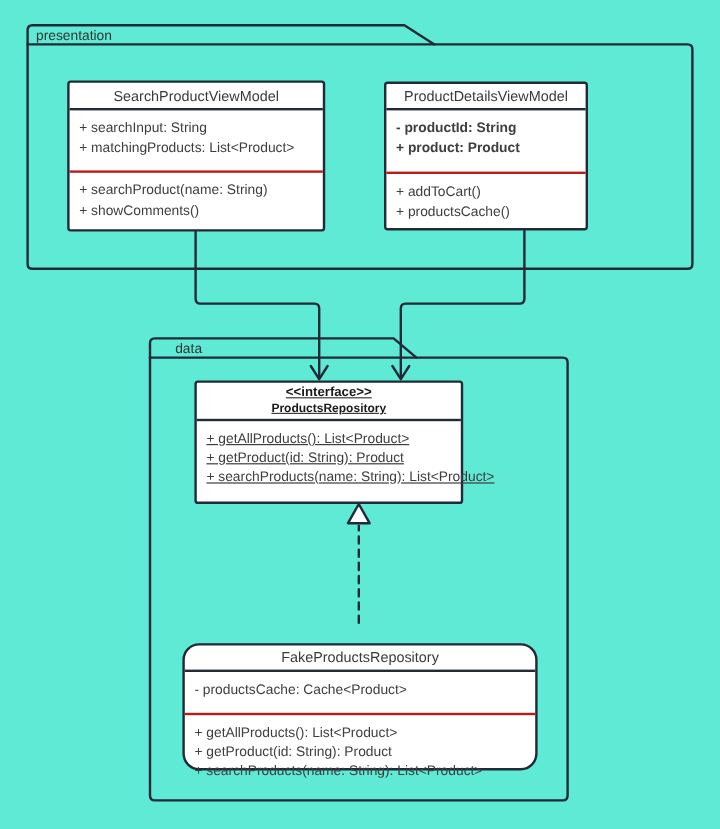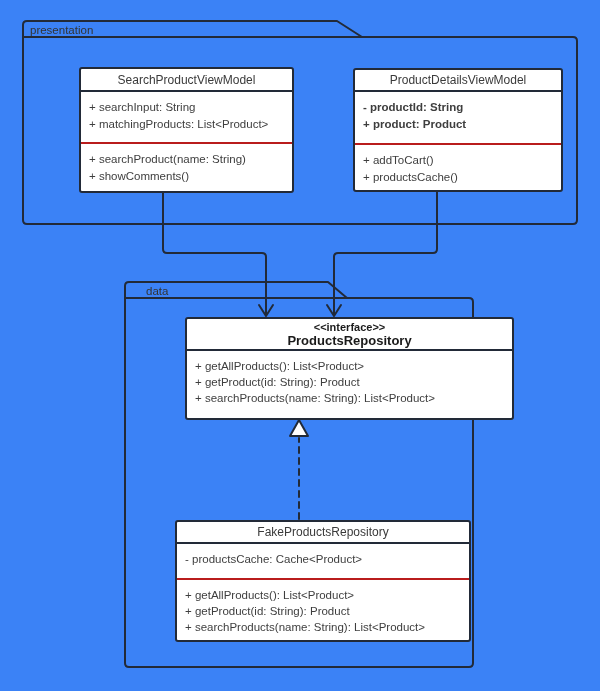--- a/index.html
+++ b/index.html
@@ -1,35 +1,34 @@
 <!DOCTYPE html>
 <html><head>
 <meta charset="utf-8">
 <style>
   html,body{margin:0;padding:0;background:#ffffff;}
   #canvas{
     position:relative;
     width:600px;height:691px;
-    background:#3b82f6;
+    background:#5eead4;
     font-family:"Liberation Sans", sans-serif;
     overflow:hidden;
   }
   #wires{position:absolute;left:0;top:0;z-index:1;}
   .pkg-label{
     position:absolute;z-index:3;
     font-size:11.5px;color:#333333;line-height:14px;
   }
   .uml-class{
     position:absolute;z-index:2;
     box-sizing:border-box;
     background:#ffffff;
     border:2px solid #222a38;
     border-radius:3px;
     color:#3e3e3e;
-    margin-left:23px;
   }
   .uml-title{
     box-sizing:border-box;
     border-bottom:2px solid #222a38;
     display:flex;align-items:center;justify-content:center;
     font-size:12px;color:#3a3a3a;
   }
   .uml-title.iface{
     flex-direction:column;
     font-weight:bold;color:#1a1a1a;
@@ -37,21 +36,21 @@
   }
   .uml-section{
     box-sizing:border-box;
     padding:7px 8px 0 8px;
     font-size:11.5px;line-height:17px;
     white-space:nowrap;
   }
   .uml-section.sep{border-top:2px solid #b91c1c;}
   .uml-section.tight{line-height:16px;}
   .stereotype{font-size:11px;}
-  .iface-name{font-size:13px;}
+  .iface-name{font-size:10px;}
 </style>
 </head>
 <body>
 
 <div id="canvas">
 
   <svg id="wires" width="600" height="691" viewBox="0 0 600 691">
     <g fill="none" stroke="#222a38" stroke-width="2" stroke-linejoin="round" stroke-linecap="round">
 
       <path d="M23,25 Q23,21 27,21 L337,21 L362,37 L573,37 Q577,37 577,41 L577,220 Q577,224 573,224 L27,224 Q23,224 23,220 Z"></path>
@@ -79,45 +78,45 @@
     <div class="uml-section" style="height:50px;border-radius:20px;">
       <div>+ searchInput: String</div>
       <div>+ matchingProducts: List&lt;Product&gt;</div>
     </div>
     <div class="uml-section sep">
       <div>+ searchProduct(name: String)</div>
       <div>+ showComments()</div>
     </div>
   </div>
 
-  <div class="uml-class" style="left:330px;top:68px;width:210px;height:124px;">
+  <div class="uml-class" style="left:320px;top:68px;width:170px;height:124px;">
     <div class="uml-title" style="height:22px;">ProductDetailsViewModel</div>
     <div class="uml-section" style="height:51px;font-weight:bold;">
       <div>- productId: String</div>
       <div>+ product: Product</div>
     </div>
     <div class="uml-section sep">
       <div>+ addToCart()</div>
       <div>+ productsCache()</div>
     </div>
   </div>
 
-  <div class="uml-class" style="left:162px;top:317px;width:329px;height:103px;">
+  <div class="uml-class" style="left:162px;top:317px;width:224px;height:103px;text-decoration:underline;">
     <div class="uml-title iface" style="height:32px;">
       <div class="stereotype">&lt;&lt;interface&gt;&gt;</div>
       <div class="iface-name">ProductsRepository</div>
     </div>
     <div class="uml-section tight">
       <div>+ getAllProducts(): List&lt;Product&gt;</div>
       <div>+ getProduct(id: String): Product</div>
       <div>+ searchProducts(name: String): List&lt;Product&gt;</div>
     </div>
   </div>
 
-  <div class="uml-class" style="left:152px;top:520px;width:296px;height:122px;">
+  <div class="uml-class" style="left:152px;top:536px;width:296px;height:106px;border-radius:14px;">
     <div class="uml-title" style="height:22px;">FakeProductsRepository</div>
     <div class="uml-section" style="height:34px;">
       <div>- productsCache: Cache&lt;Product&gt;</div>
     </div>
     <div class="uml-section sep tight">
       <div>+ getAllProducts(): List&lt;Product&gt;</div>
       <div>+ getProduct(id: String): Product</div>
       <div>+ searchProducts(name: String): List&lt;Product&gt;</div>
     </div>
   </div>

